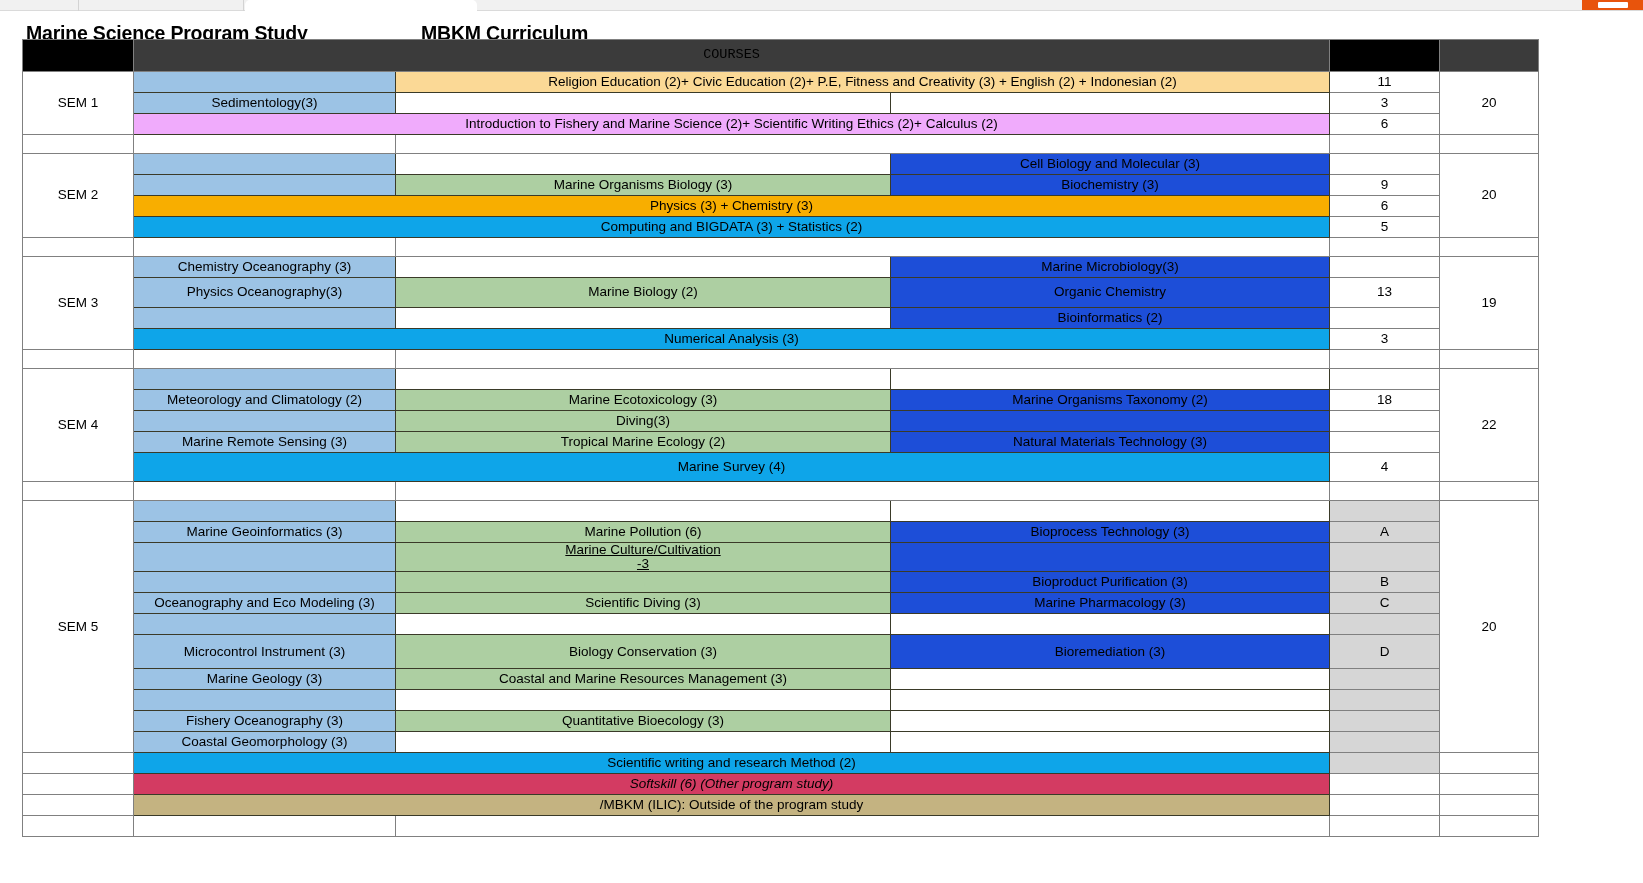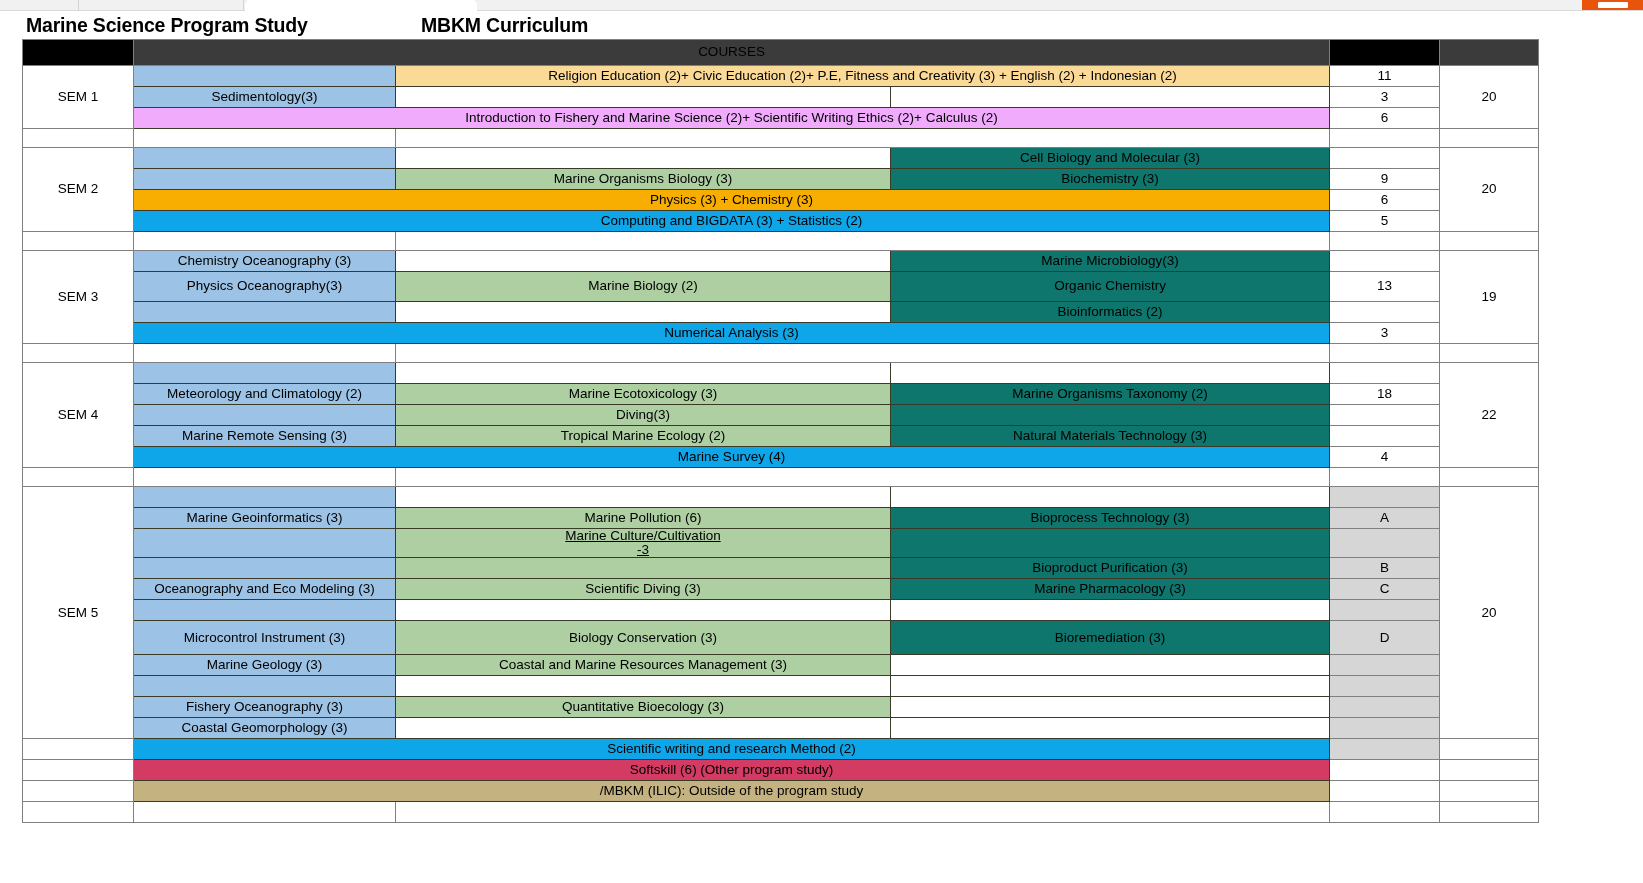--- a/index.html
+++ b/index.html
@@ -22,21 +22,21 @@
   #browser-strip .orange-btn {
     position:absolute; right:0px; top:0px; width:61px; height:10px;
     background:#e8540c;
   }
   #browser-strip .orange-btn .inner {
     position:absolute; left:16px; top:2px; width:30px; height:6px; background:#ffffff; border-radius:1px;
   }
 
   #sheet { position: absolute; left: 0; top: 11px; width: 1643px; height: 872px; background:#fff; }
 
-  .title-row { position:absolute; left:0; top:0; width:1643px; height:27px; }
+  .title-row { position:absolute; left:0; top:8px; width:1643px; height:27px; }
   .title-main {
     position:absolute; left:26px; top:3px;
     font-size: 19.5px; font-weight: bold; color:#000; letter-spacing:-0.2px;
     white-space: nowrap;
   }
   .title-sub {
     position:absolute; left:421px; top:3px;
     font-size: 19.5px; font-weight: bold; color:#000; letter-spacing:-0.2px;
     white-space: nowrap;
   }
@@ -52,36 +52,36 @@
     padding: 0;
     font-size: 13.5px;
     color: #000;
     text-align: center;
     vertical-align: middle;
     font-weight: normal;
     line-height: 1.05;
     overflow: hidden;
     white-space: nowrap;
   }
-  .hdr { background:#3b3b3b; color:#ffffff; font-weight:bold; font-size:13.5px; height:26px; }
+  .hdr { background:#3b3b3b; color:#ffffff; font-weight:bold; font-size:13.5px; height:32px;font-family:Liberation Mono, monospace; }
   .hdr-black { background:#000000; color:#ffffff; font-weight:bold; font-size:13.5px; }
   .semcell { font-weight:bold; font-size:14px; background:#ffffff; }
   .spacer td { height:19px; background:#ffffff; }
 
   
   .f-cream  { background:#fbd996;margin-top:12px; }
   .f-lblue  { background:#9cc3e5; }
   .f-pink   { background:#f0abfc; }
   .f-green  { background:#adcfa2; }
-  .f-yellow { background:#0f766e; }
+  .f-yellow { background:#1d4ed8; }
   .f-orange { background:#f8ae00; }
   .f-blue   { background:#0ea5e9; }
   .f-white  { background:#ffffff; }
   .f-grey   { background:#d6d6d6; }
-  .f-crimson{ background:#d33b62; }
+  .f-crimson{ background:#d33b62;font-style:italic; }
   .f-khaki  { background:#c4b381; }
 
   .t-red    { color:#ff0000; }
   .t-white  { color:#ffffff; }
 
   .b-dark { border-color:#3a3a28 !important; }
 
   .two-line { line-height: 1.5; white-space: normal; text-decoration: underline; }
 </style>
 </head>
@@ -223,21 +223,21 @@
           <td class="f-yellow b-dark" colspan="1" style="height:21px"></td>
           <td></td>
         </tr>
         <tr>
           <td class="f-lblue b-dark" colspan="1" style="height:21px">Marine Remote Sensing (3)</td>
           <td class="f-green b-dark" colspan="1" style="height:21px">Tropical Marine Ecology (2)</td>
           <td class="f-yellow b-dark" colspan="1" style="height:21px">Natural Materials Technology (3)</td>
           <td></td>
         </tr>
         <tr>
-          <td class="f-blue b-dark" colspan="3" style="height:21px">Marine Survey (4)</td>
+          <td class="f-blue b-dark" colspan="3" style="height:29px">Marine Survey (4)</td>
           <td>4</td>
         </tr>
         <tr class="spacer">
           <td style="height:19px"></td>
           <td></td>
           <td colspan="2"></td>
           <td></td>
           <td></td>
         </tr>
         <tr>

